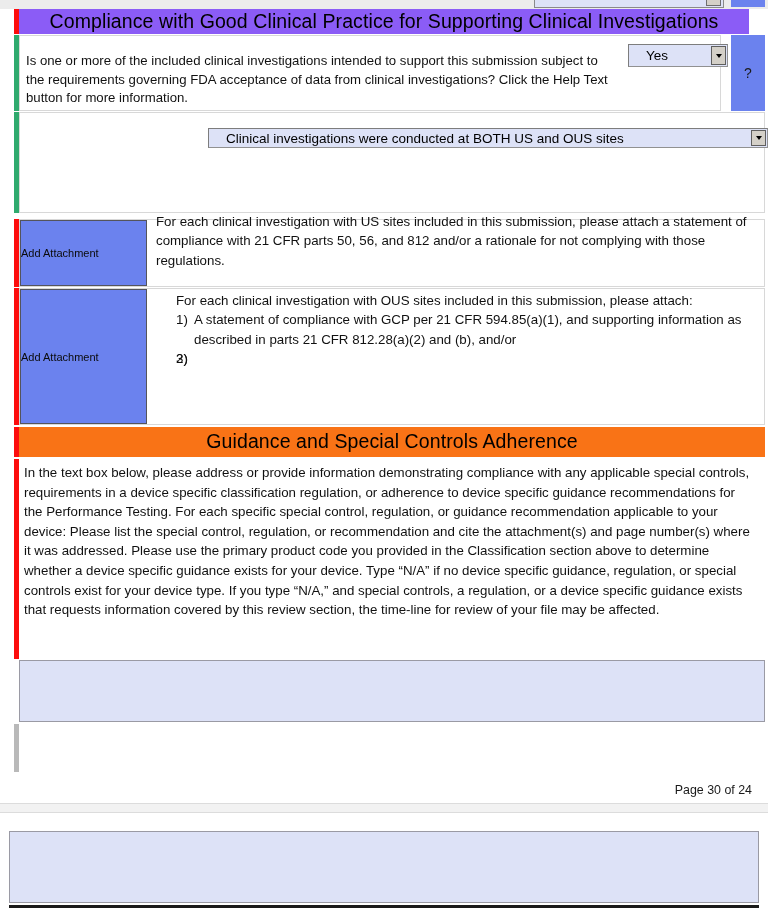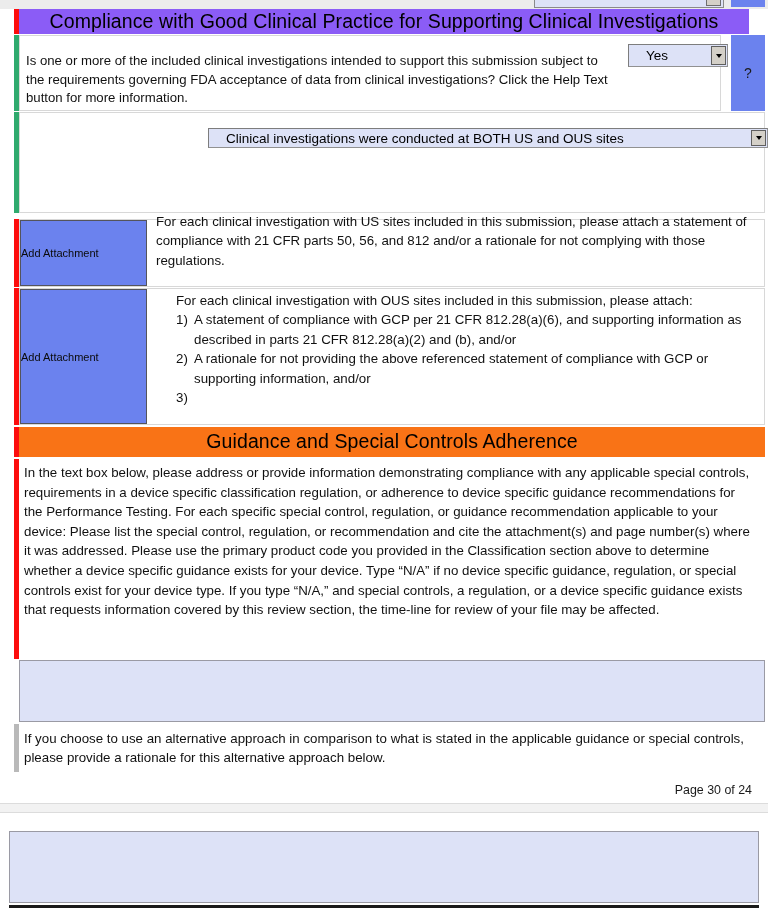--- a/index.html
+++ b/index.html
@@ -249,45 +249,43 @@
   <div class="cell" style="top:288px; left:19px; width:746px; height:137px;"></div>
 
   <div class="attach" style="top:289px; left:20px; width:127px; height:135px;">
     <span>Add Attachment</span>
   </div>
 
   <div class="body-text" style="top:291px; left:156px; width:586px;margin-left:20px;">
     <div>For each clinical investigation with OUS sites included in this submission, please attach:</div>
     <div class="li">
       <span class="num">1)</span>
-      <span>A statement of compliance with GCP per 21 CFR 812.28(a)(6), and supporting information as described in parts 21 CFR 812.28(a)(2) and (b), and/or</span>
+      <span>A statement of compliance with GCP per 21 CFR 594.85(a)(1), and supporting information as described in parts 21 CFR 812.28(a)(2) and (b), and/or</span>
     </div>
     <div class="li">
       <span class="num">2)</span>
-      <span>A rationale for not providing the above referenced statement of compliance with GCP or supporting information, and/or</span>
     </div>
     <div class="li">
       <span class="num">3)</span>
     </div>
   </div>
 
   <div class="bar red" style="top:427px; height:30px;"></div>
   <div class="section-head dark" style="top:427px; left:19px; width:746px; height:30px;">
     <span>Guidance and Special Controls Adherence</span>
   </div>
 
   <div class="bar red" style="top:459px; height:200px;"></div>
   <div class="cell noborder" style="top:459px; left:19px; width:746px; height:200px; background:#ffffff;"></div>
 
   <div class="body-text" style="top:463px; left:24px; width:728px; line-height:19.6px;">In the text box below, please address or provide information demonstrating compliance with any applicable special controls, requirements in a device specific classification regulation, or adherence to device specific guidance recommendations for the Performance Testing. For each specific special control, regulation, or guidance recommendation applicable to your device:  Please list the special control, regulation, or recommendation and cite the attachment(s) and page number(s) where it was addressed. Please use the primary product code you provided in the Classification section above to determine whether a device specific guidance exists for your device. Type “N/A” if no device specific guidance, regulation, or special controls exist for your device type. If you type “N/A,” and special controls, a regulation, or a device specific guidance exists that requests information covered by this review section, the time-line for review of your file may be affected.</div>
 
   <div class="textarea" style="top:660px; left:19px; width:746px; height:62px;"></div>
 
   <div class="bar" style="top:724px; height:48px; background:#b9b9b9;"></div>
-  <div class="body-text" style="top:729px; left:24px; width:734px;">If you choose to use an alternative approach in comparison to what is stated in the applicable guidance or special controls, please provide a rationale for this alternative approach below.</div>
 
   <div class="footer-page" style="top:783px; left:0px; width:752px;">Page 30 of 24</div>
 
   <div class="hrule" style="top:803px; left:0; width:768px;"></div>
   <div class="hrule gap" style="top:804px; left:0; width:768px;"></div>
   <div class="hrule" style="top:812px; left:0; width:768px;"></div>
 
   <div class="textarea" style="top:831px; left:9px; width:750px; height:72px;"></div>
   <div class="hrule thick" style="top:905px; left:9px; width:750px;"></div>
 

